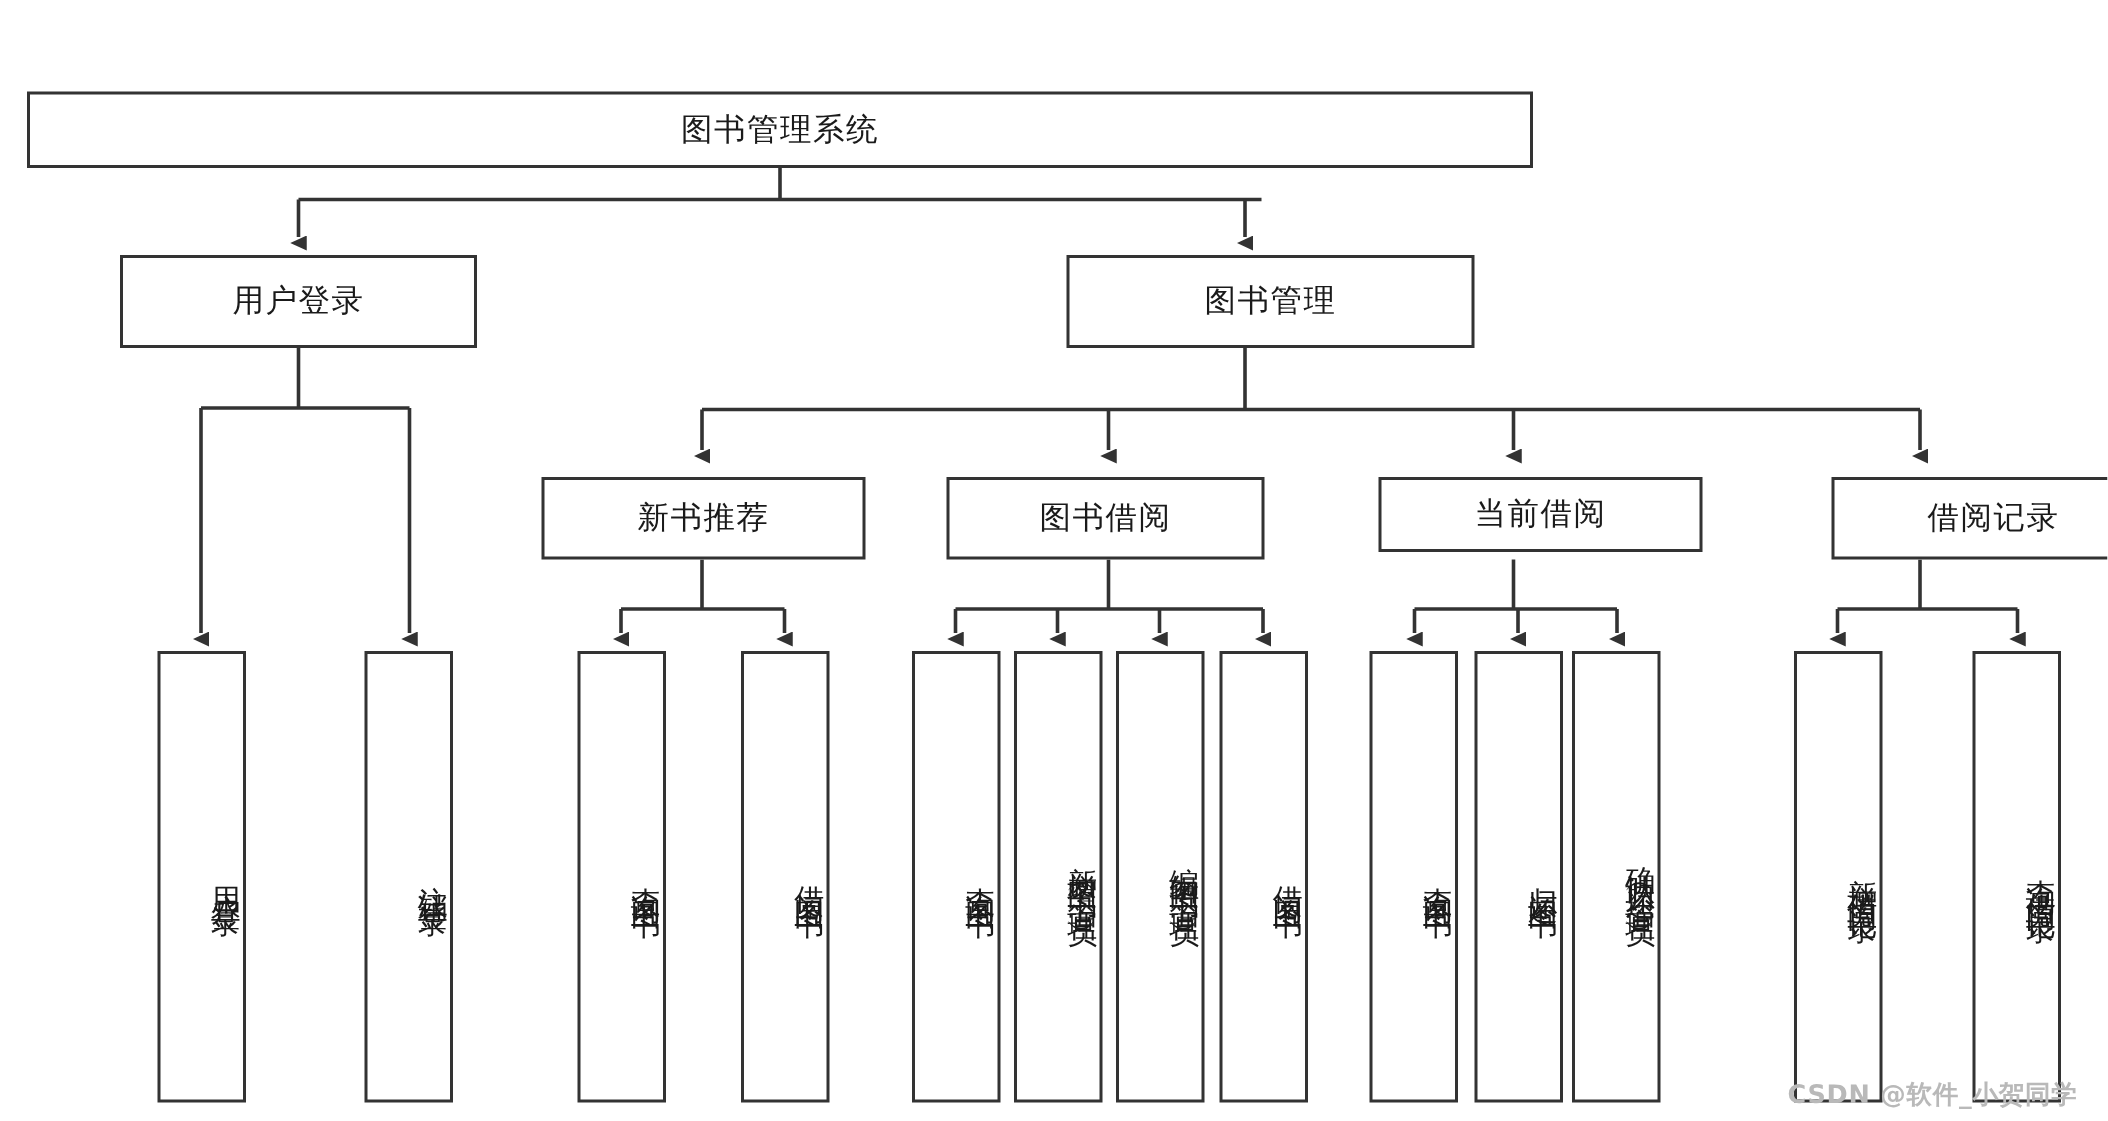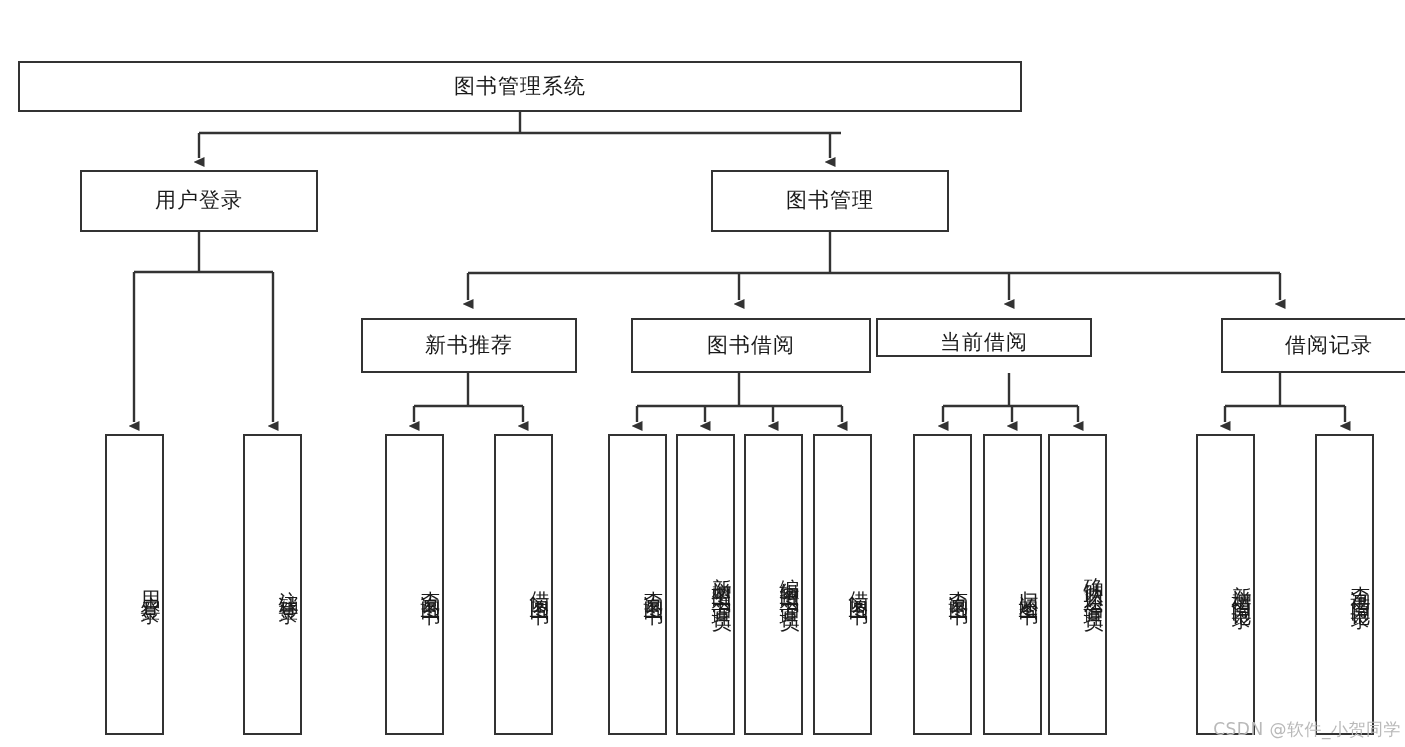--- a/index.html
+++ b/index.html
@@ -55,27 +55,28 @@
     justify-content: center;
   }
   .node.v .vtext {
     writing-mode: vertical-rl;
     text-orientation: upright;
     display: block;
     text-align: center;
   }
   .watermark {
     position: absolute;
-    right: 4px;
+    right: 20px;
     bottom: 6px;
     font-size: 17px;
     color: #b9b9b9;
     letter-spacing: 0.5px;
     white-space: nowrap;
     z-index: 3;
+    font-weight: bold;
   }
 </style>
 </head>
 <body>
 
 <div id="canvas">
 
   <svg id="edges" viewBox="0 0 1405 747" xmlns="http://www.w3.org/2000/svg">
     <defs>
       <marker id="arrow" markerWidth="10" markerHeight="11" refX="1" refY="5.5" orient="auto" markerUnits="userSpaceOnUse">
@@ -126,31 +127,31 @@
     </g>
   </svg>
 
   <div class="node h" style="left:18px; top:15px; width:1004px; height:51px;margin-top:46px;">
     <span>图书管理系统</span>
   </div>
 
   <div class="node h" style="left:80px; top:170px; width:238px; height:62px;">
     <span>用户登录</span>
   </div>
-  <div class="node h" style="left:711px; top:170px; width:238px; height:62px;">
+  <div class="node h" style="left:711px; top:170px; width:272px; height:62px;">
     <span>图书管理</span>
   </div>
 
   <div class="node h" style="left:361px; top:318px; width:216px; height:55px;">
     <span>新书推荐</span>
   </div>
-  <div class="node h" style="left:631px; top:318px; width:240px; height:55px;">
+  <div class="node h" style="left:631px; top:318px; width:212px; height:55px;">
     <span>图书借阅</span>
   </div>
-  <div class="node h" style="left:876px; top:318px; width:216px; height:39px;align-items:flex-end;">
+  <div class="node h" style="left:919px; top:318px; width:216px; height:50px;">
     <span>当前借阅</span>
   </div>
   <div class="node h" style="left:1221px; top:318px; width:216px; height:55px;">
     <span>借阅记录</span>
   </div>
 
   <div class="node v" style="left:105px; top:434px; width:59px; height:301px;">
     <span class="vtext">用户登录</span>
   </div>
   <div class="node v" style="left:243px; top:434px; width:59px; height:301px;">

